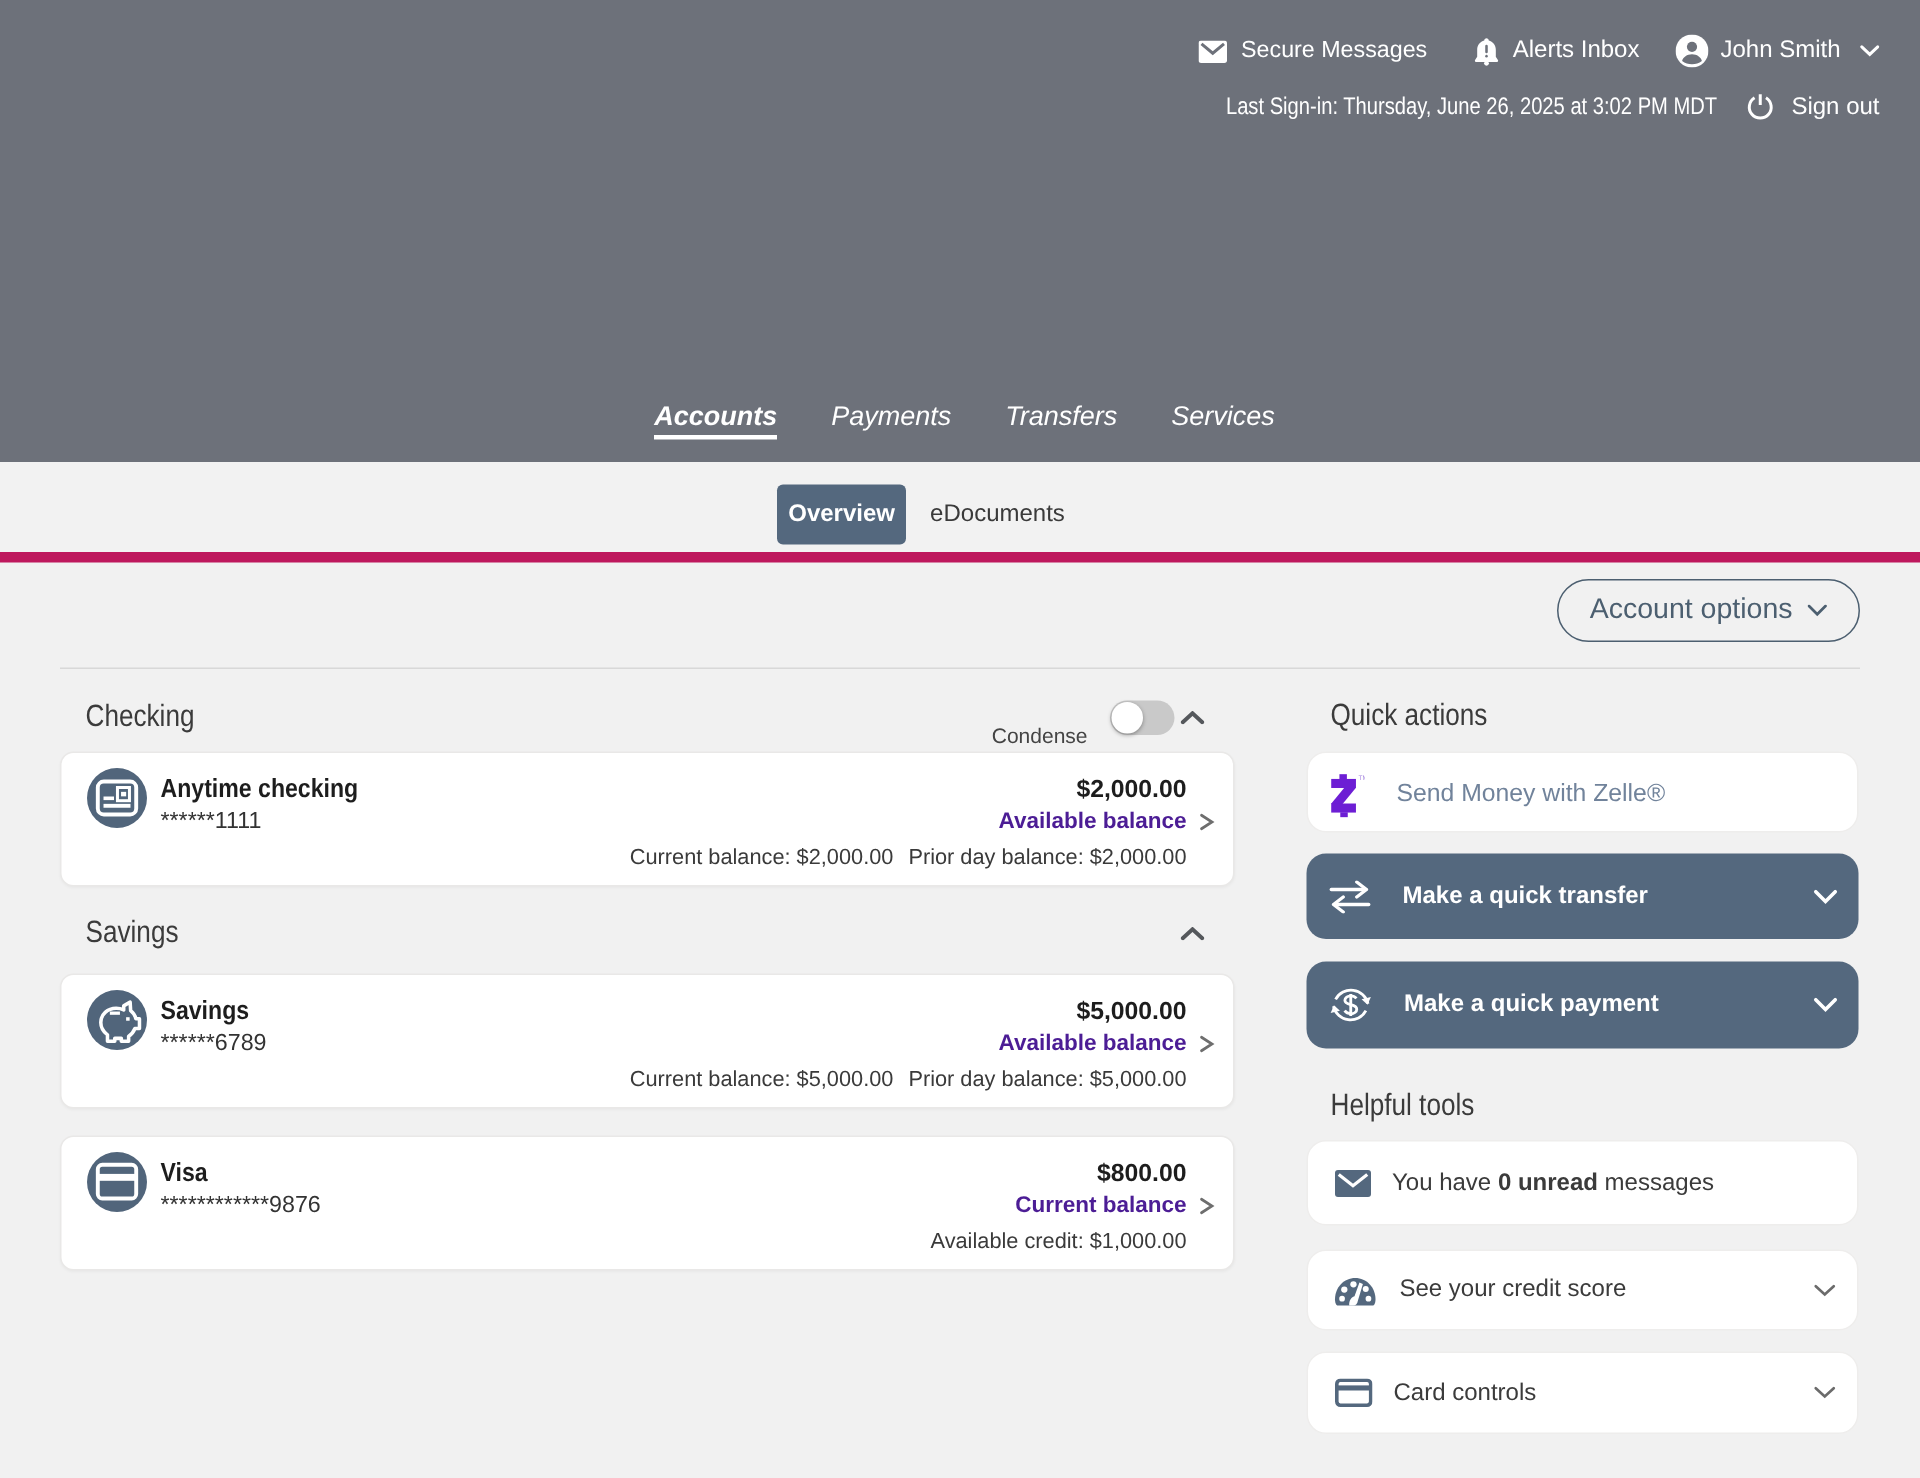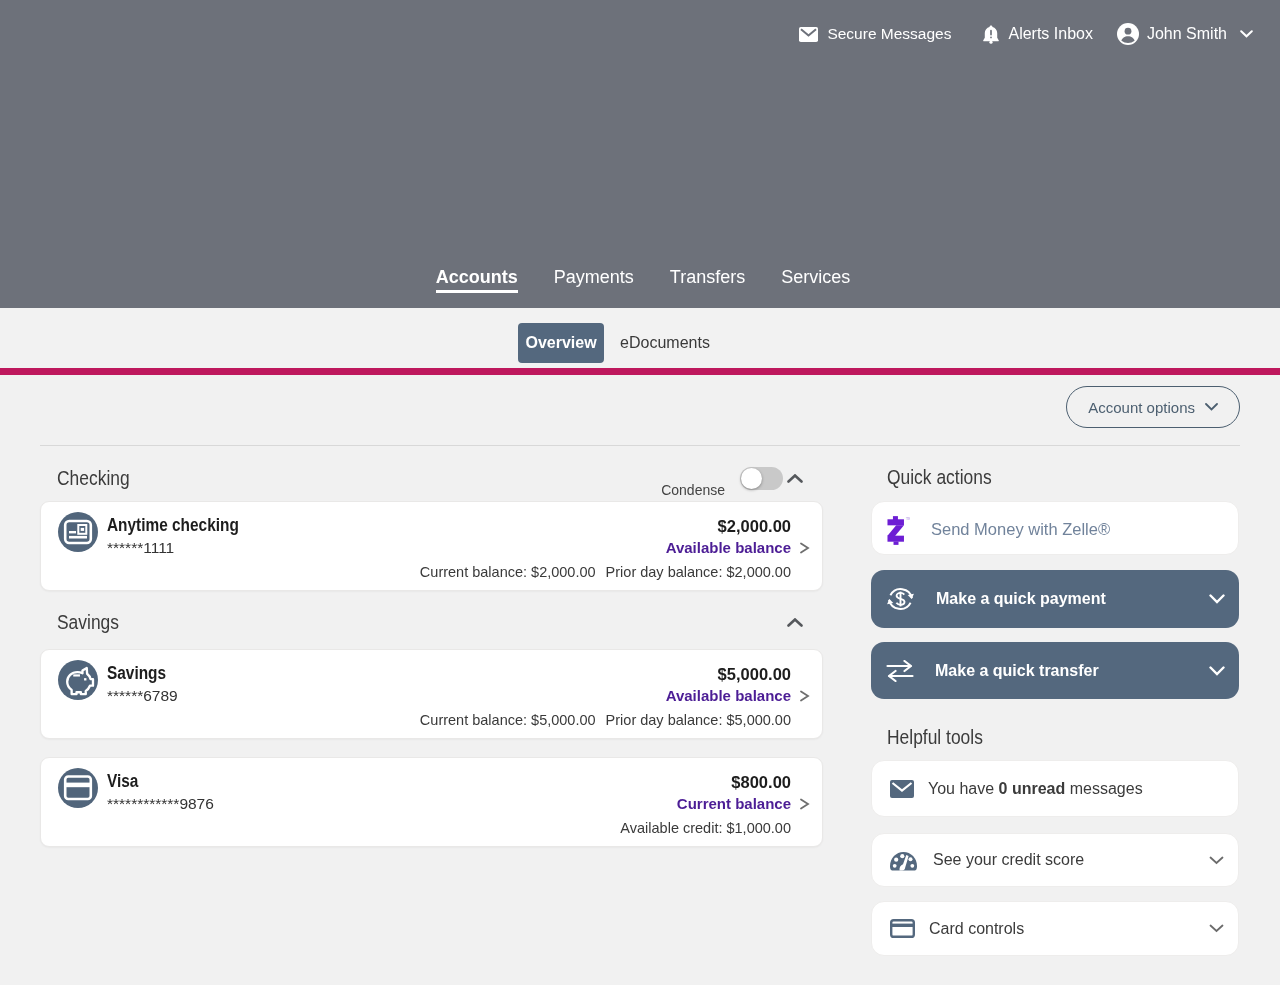--- a/index.html
+++ b/index.html
@@ -6,31 +6,31 @@
 html,body { width:1280px; height:985px; background:#f1f1f1; font-family:"Liberation Sans", sans-serif; overflow:hidden; }
 
 .hdr { position:relative; height:308px; background:#6d717a;padding-left:40px; }
 .hdr-top { position:absolute; top:23px; right:27px; display:flex; align-items:center; color:#fff; font-size:16px; }
 .hdr-top .item { display:flex; align-items:center; }
 .hdr-top .item svg.lead { margin-right:9px; }
 .hdr-sub { position:absolute; top:62px; right:27px; display:flex; align-items:center; color:#fff; }
 .hdr-sub .lastsign { font-size:16px; transform:scaleX(0.84); transform-origin:right center; margin-right:-33px; padding-right:62px; }
 .hdr-sub .signout { font-size:16px; margin-left:11px; }
 .nav { position:absolute; bottom:15px; left:3px; width:100%; display:flex; justify-content:center; gap:36px; }
-.nav a { color:#fff; font-size:18px; text-decoration:none; padding-bottom:2px; }
+.nav a { color:#fff; font-size:18px; text-decoration:none; padding-bottom:2px;font-style:italic; }
 .nav a.active { font-weight:bold; border-bottom:3px solid #fff; }
 
 .subnav { height:67px; background:#f2f2f2; border-bottom:7px solid #be185d; display:flex; align-items:center; justify-content:center; }
 .subnav-inner { display:flex; align-items:center; position:relative; left:-26px; top:5px; }
 .tab-overview { width:86px; height:40px; background:#54687e; color:#fff; font-weight:bold; font-size:16px; display:flex; align-items:center; justify-content:center; border-radius:4px; }
 .tab-edocs { font-size:16px; color:#3a3a3a; margin-left:16px; }
 
 .main { width:1200px; margin:0 auto; }
 .optrow { display:flex; justify-content:flex-end; margin-top:11px; }
-.acct-options { height:42px; padding:0 21px; border:1px solid #4c5f70; border-radius:21px; color:#4c5f70; font-size:15px; display:flex; align-items:center; gap:10px; background:transparent; }
+.acct-options { height:42px; padding:0 21px; border:1px solid #4c5f70; border-radius:21px; color:#4c5f70; font-size:19px; display:flex; align-items:center; gap:10px; background:transparent; }
 .divider { border-top:1px solid #d8d8d8; margin-top:17px; }
 .cols { display:flex; gap:48px; }
 .col-left { width:783px; }
 .col-right { width:368px; }
 
 .sec-head { display:flex; align-items:center; padding:0 20px 0 17px; height:22px; }
 .sh1 { margin-top:21px; } .sh2 { margin-top:20px; } .sh3 { margin-top:18px; }
 .mt1 { margin-top:12px !important; } .mt2 { margin-top:16px !important; } .mt3 { margin-top:18px !important; }
 .sec-head h2 { font-size:20.5px; font-weight:normal; color:#3b3b3b; flex:1; transform:scaleX(0.85); transform-origin:left center; }
 .sec-head .condense { font-size:14px; color:#444; margin-right:15px;margin-top:24px; }
@@ -84,20 +84,28 @@
           <circle cx="11" cy="11" r="11" fill="#fff"></circle>
           <circle cx="11" cy="8.2" r="3.4" fill="#6d717a"></circle>
           <path d="M11 13.2c3.3 0 6 1.9 6.6 4.5a11 11 0 0 1-13.2 0c0.6-2.6 3.3-4.5 6.6-4.5z" fill="#6d717a"></path>
         </svg>
       <span>John Smith</span>
       <svg width="13" height="8" viewBox="0 0 13 8" style="margin-left:13px;">
           <path d="M1.2 1.2 L6.5 6.3 L11.8 1.2" fill="none" stroke="#fff" stroke-width="2" stroke-linecap="round"></path>
         </svg>
     </div>
   </div>
+  <div class="hdr-sub">
+    <span class="lastsign">Last Sign-in: Thursday, June 26, 2025 at 3:02 PM MDT</span>
+    <svg width="19" height="19" viewBox="0 0 19 19">
+        <path d="M5.7 3.2a7.3 7.3 0 1 0 7.6 0" fill="none" stroke="#fff" stroke-width="2"></path>
+        <line x1="9.5" y1="0.8" x2="9.5" y2="8" stroke="#fff" stroke-width="2"></line>
+      </svg>
+    <span class="signout">Sign out</span>
+  </div>
   <div class="nav">
     <a class="active">Accounts</a>
     <a>Payments</a>
     <a>Transfers</a>
     <a>Services</a>
   </div>
 </div>
 <div class="subnav">
   <div class="subnav-inner">
     <div class="tab-overview">Overview</div>
@@ -199,46 +207,46 @@
               <rect x="6.2" y="0" width="5.2" height="4.5"></rect>
               <rect x="0.5" y="3.3" width="17.2" height="6.3"></rect>
               <polygon points="9.6,9.4 17.7,9.4 8.4,20.8 0.3,20.8"></polygon>
               <rect x="0.5" y="20.4" width="17.2" height="6.3"></rect>
               <rect x="6.8" y="26.5" width="5.2" height="3.5"></rect>
             </g>
             <text x="19.5" y="4" font-size="4.5" fill="#a88ae0" font-family="Liberation Sans">TM</text>
           </svg>
         <span class="ztext">Send Money with Zelle®</span>
       </div>
+      <div class="slatebtn" style="height:57px;margin-top:14px;">
+        <svg class="lead" width="28" height="22" viewBox="0 0 28 22">
+            <g fill="none" stroke="#fff" stroke-width="2.2" stroke-linecap="round" stroke-linejoin="round">
+              <path d="M1.5 6 h23"></path>
+              <path d="M18.5 1 l6.5 5 -6.5 5"></path>
+              <path d="M26.5 16 h-23"></path>
+              <path d="M9.5 11 l-6.5 5 6.5 5"></path>
+            </g>
+          </svg>
+        <span class="btext">Make a quick transfer</span>
+        <svg class="chev-right" width="16" height="10" viewBox="0 0 16 10">
+            <path d="M1.5 1.5 L8 8 L14.5 1.5" fill="none" stroke="#fff" stroke-width="2.4" stroke-linecap="round"></path>
+          </svg>
+      </div>
       <div class="slatebtn">
         <svg class="lead" width="29" height="28" viewBox="0 0 29 28">
             <g fill="none" stroke="#fff" stroke-width="1.9">
               <path d="M14.5 6.6 v14.8"></path>
               <path d="M18.3 9.6 c-0.9-1.1-2.3-1.7-3.8-1.7 -2.1 0-3.9 1.3-3.9 2.9 0 4 7.9 2 7.9 6 0 1.8-1.7 3-4 3 -1.7 0-3.2-0.8-4.1-2"></path>
               <path d="M26 13.2 a11.6 11.6 0 0 0 -21.6 -2.9"></path>
               <path d="M3 14.8 a11.6 11.6 0 0 0 21.6 2.9"></path>
             </g>
             <path d="M27.9 8.7 l-2.2 5.2 -4-3.8 z" fill="#fff"></path>
             <path d="M1.1 19.3 l2.2-5.2 4 3.8 z" fill="#fff"></path>
           </svg>
         <span class="btext">Make a quick payment</span>
-        <svg class="chev-right" width="16" height="10" viewBox="0 0 16 10">
-            <path d="M1.5 1.5 L8 8 L14.5 1.5" fill="none" stroke="#fff" stroke-width="2.4" stroke-linecap="round"></path>
-          </svg>
-      </div>
-      <div class="slatebtn" style="height:57px;margin-top:14px;">
-        <svg class="lead" width="28" height="22" viewBox="0 0 28 22">
-            <g fill="none" stroke="#fff" stroke-width="2.2" stroke-linecap="round" stroke-linejoin="round">
-              <path d="M1.5 6 h23"></path>
-              <path d="M18.5 1 l6.5 5 -6.5 5"></path>
-              <path d="M26.5 16 h-23"></path>
-              <path d="M9.5 11 l-6.5 5 6.5 5"></path>
-            </g>
-          </svg>
-        <span class="btext">Make a quick transfer</span>
         <svg class="chev-right" width="16" height="10" viewBox="0 0 16 10">
             <path d="M1.5 1.5 L8 8 L14.5 1.5" fill="none" stroke="#fff" stroke-width="2.4" stroke-linecap="round"></path>
           </svg>
       </div>
       <div class="ht-head">Helpful tools</div>
       <div class="rcard tool">
         <svg class="lead" width="24" height="18" viewBox="0 0 24 18">
             <rect width="24" height="18" rx="2" fill="#54687e"></rect>
             <path d="M2.5 3 L12 10.5 L21.5 3" fill="none" stroke="#fff" stroke-width="2.2"></path>
           </svg>

